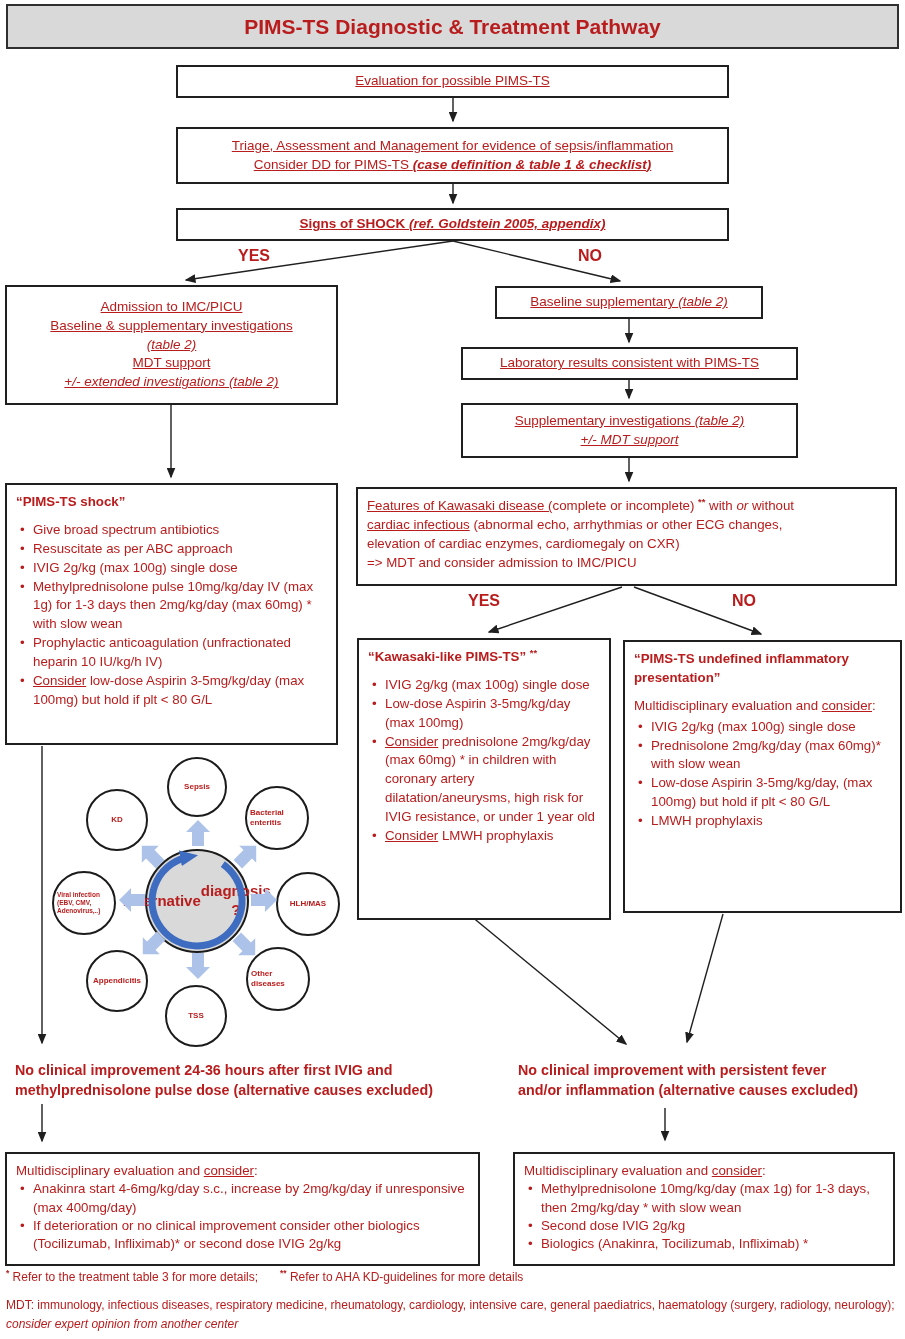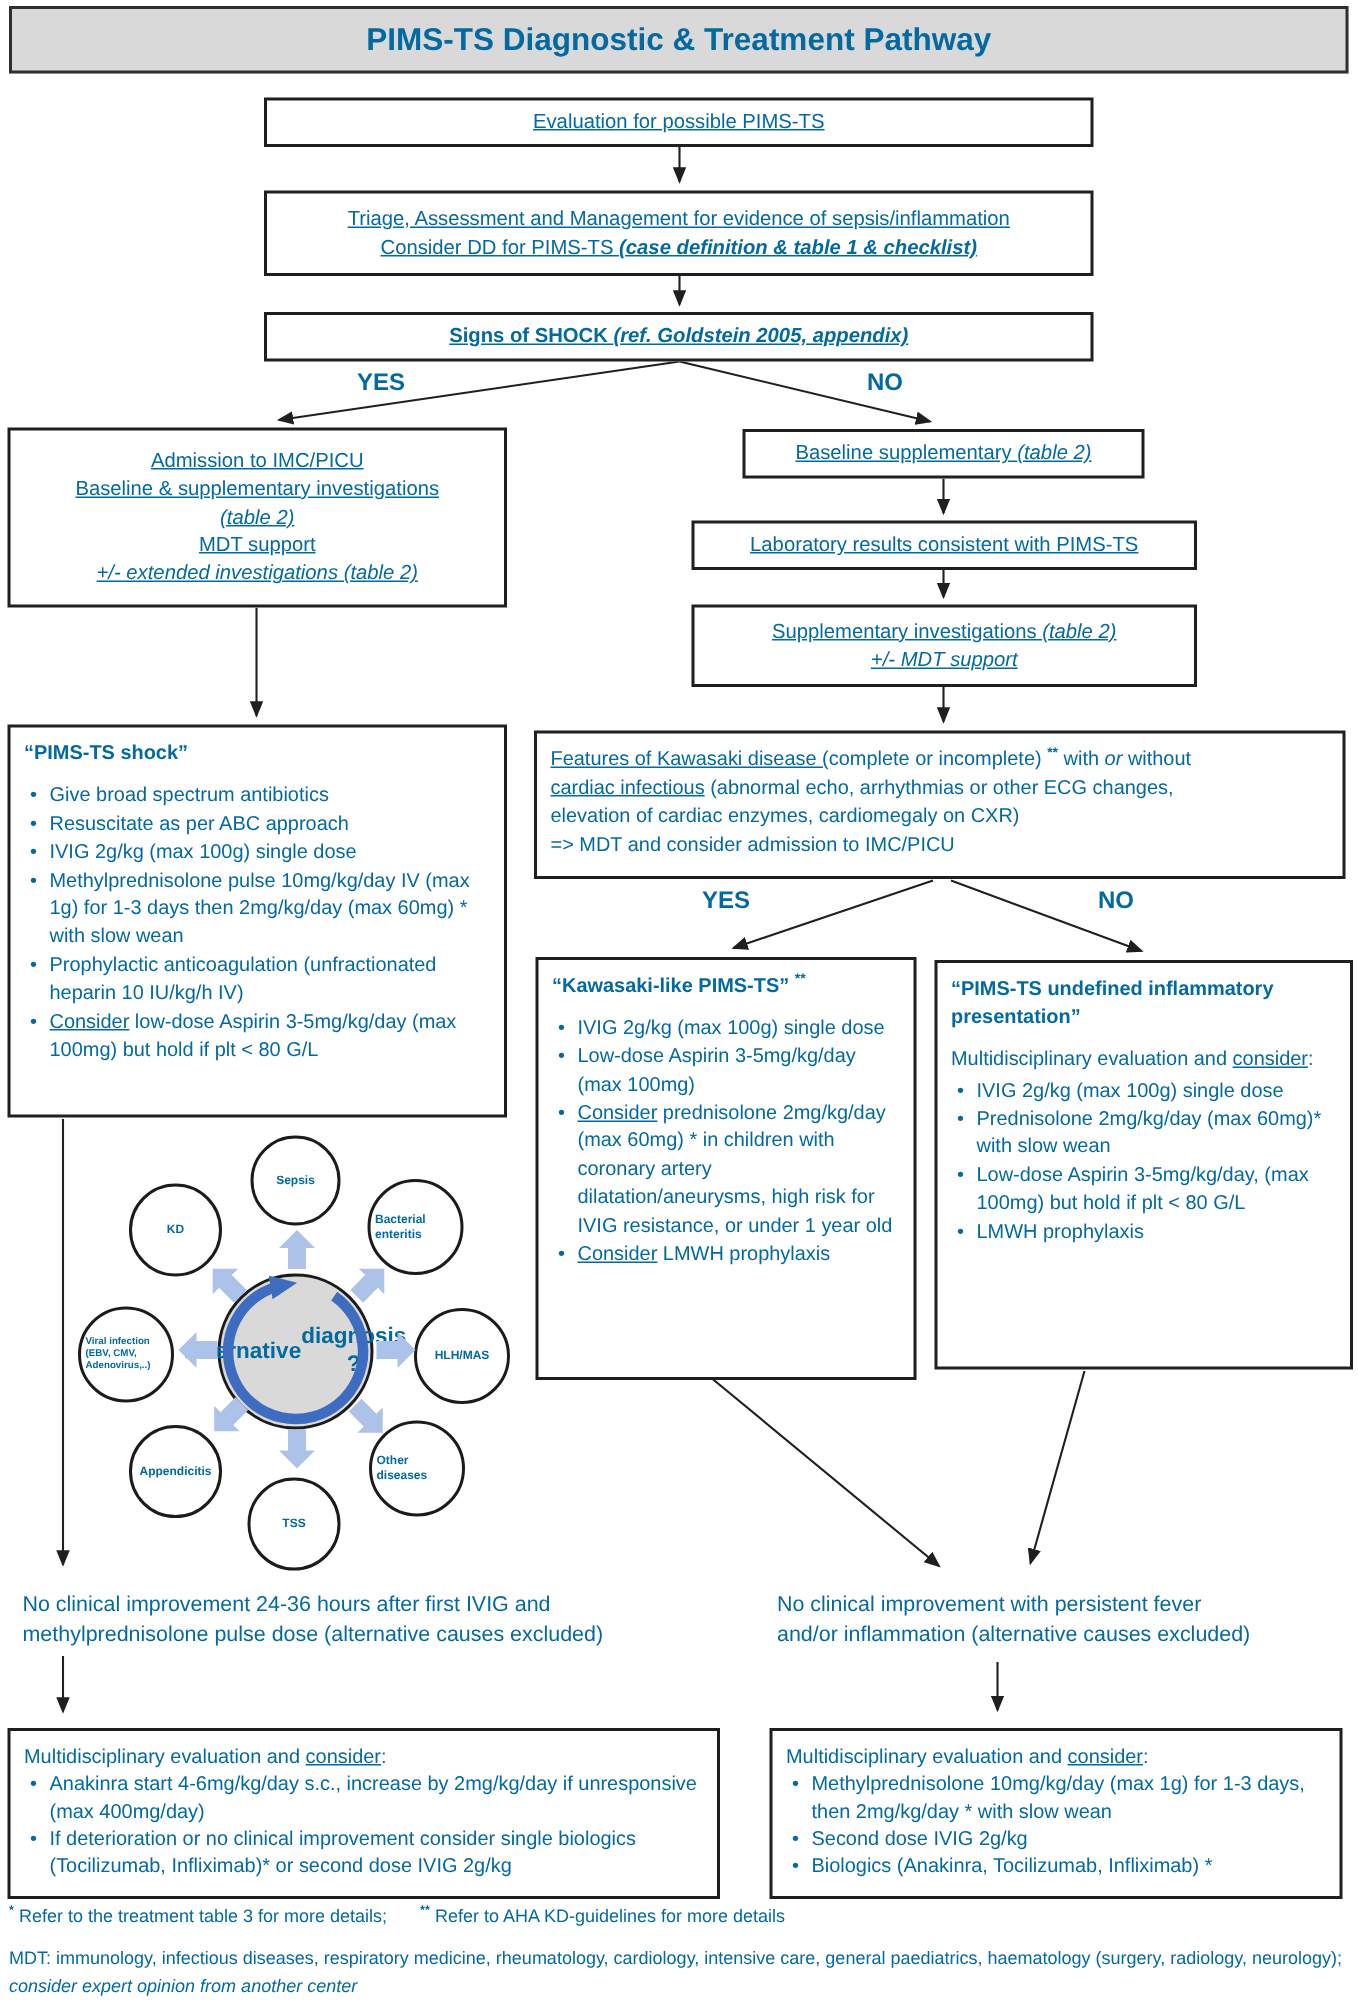--- a/index.html
+++ b/index.html
@@ -1,18 +1,18 @@
 <!DOCTYPE html>
 <html style="--title_bg: #d9d9d9; --border: #1f1f1f; --cycle_ring: #3d6cc0; --cycle_arrow: #adc2e8; --center_fill: #d9d9d9;"><head>
 <meta charset="utf-8">
 <style>
   html,body { margin:0; padding:0; background:#fff; }
   .canvas {
     position:relative; width:905px; height:1339px;
-    font-family:"Liberation Sans", sans-serif; color:#0369a1; background:#fff;
+    font-family:"Liberation Sans", sans-serif; color:#b91c1c; background:#fff;
     overflow:hidden;
   }
   svg.overlay { position:absolute; left:0; top:0; width:905px; height:1339px; pointer-events:none; }
   #arrows   { z-index:1; }
   #cyclegfx { z-index:3; }
 
   .titlebar {
     position:absolute; z-index:2; left:6px; top:4px; width:889px; height:41px;
     background:var(--title_bg); border:2px solid #2f2f2f;
     display:flex; align-items:center; justify-content:center;
@@ -26,21 +26,21 @@
   .lbox { padding:8px 9px; font-size:13.3px; line-height:1.42; text-align:left; }
   .lbox .bxtitle { font-weight:700; margin-bottom:9px; }
   .bul { position:relative; padding-left:17px; }
   .bul::before { content:"\2022"; position:absolute; left:4px; }
   .i { font-style:italic; }
   .b { font-weight:700; }
   .bi { font-style:italic; font-weight:700; }
   .u { text-decoration:underline; }
   sup.s { font-size:70%; vertical-align:super; font-weight:700; line-height:0; }
   .yn { position:absolute; z-index:2; font-size:16px; font-weight:700; }
-  .stmt { position:absolute; z-index:2; font-size:14.3px; font-weight:400; line-height:1.42; }
+  .stmt { position:absolute; z-index:2; font-size:14.3px; font-weight:700; line-height:1.42; }
   .node {
     position:absolute; z-index:2; background:#fff; border:2px solid #1b1b1b; border-radius:50%;
     box-sizing:border-box; display:flex; align-items:center; justify-content:center;
     text-align:left; font-weight:700; font-size:8px; line-height:1.2; padding:3px;
   }
   .node.small { font-size:6.5px; line-height:1.25; }
   .centernode {
     position:absolute; z-index:2; background:var(--center_fill); border:2px solid #1b1b1b; border-radius:50%;
     box-sizing:border-box; display:flex; flex-direction:row; align-items:center; justify-content:center;
     text-align:center; font-weight:700; font-size:15px; line-height:1.25;
@@ -216,21 +216,21 @@
   <div class="stmt" style="left:518px;top:1060px;width:400px">
     <div>No clinical improvement with persistent fever</div>
     <div>and/or inflammation (alternative causes excluded)</div>
   </div>
 
   <div class="box lbox" style="left:5px;top:1152px;width:475px;height:114px;line-height:1.38">
     <div>
       <span>Multidisciplinary evaluation and </span><span class="u">consider</span><span>:</span>
     </div>
     <div class="bul">Anakinra start 4-6mg/kg/day s.c., increase by 2mg/kg/day if unresponsive (max 400mg/day)</div>
-    <div class="bul">If deterioration or no clinical improvement consider single biologics (Tocilizumab, Infliximab)* or second dose IVIG 2g/kg</div>
+    <div class="bul">If deterioration or no clinical improvement consider other biologics (Tocilizumab, Infliximab)* or second dose IVIG 2g/kg</div>
   </div>
 
   <div class="box lbox" style="left:513px;top:1152px;width:382px;height:114px;line-height:1.38">
     <div>
       <span>Multidisciplinary evaluation and </span><span class="u">consider</span><span>:</span>
     </div>
     <div class="bul">Methylprednisolone 10mg/kg/day (max 1g) for 1-3 days, then 2mg/kg/day * with slow wean</div>
     <div class="bul">Second dose IVIG 2g/kg</div>
     <div class="bul">Biologics (Anakinra, Tocilizumab, Infliximab) *</div>
   </div>

